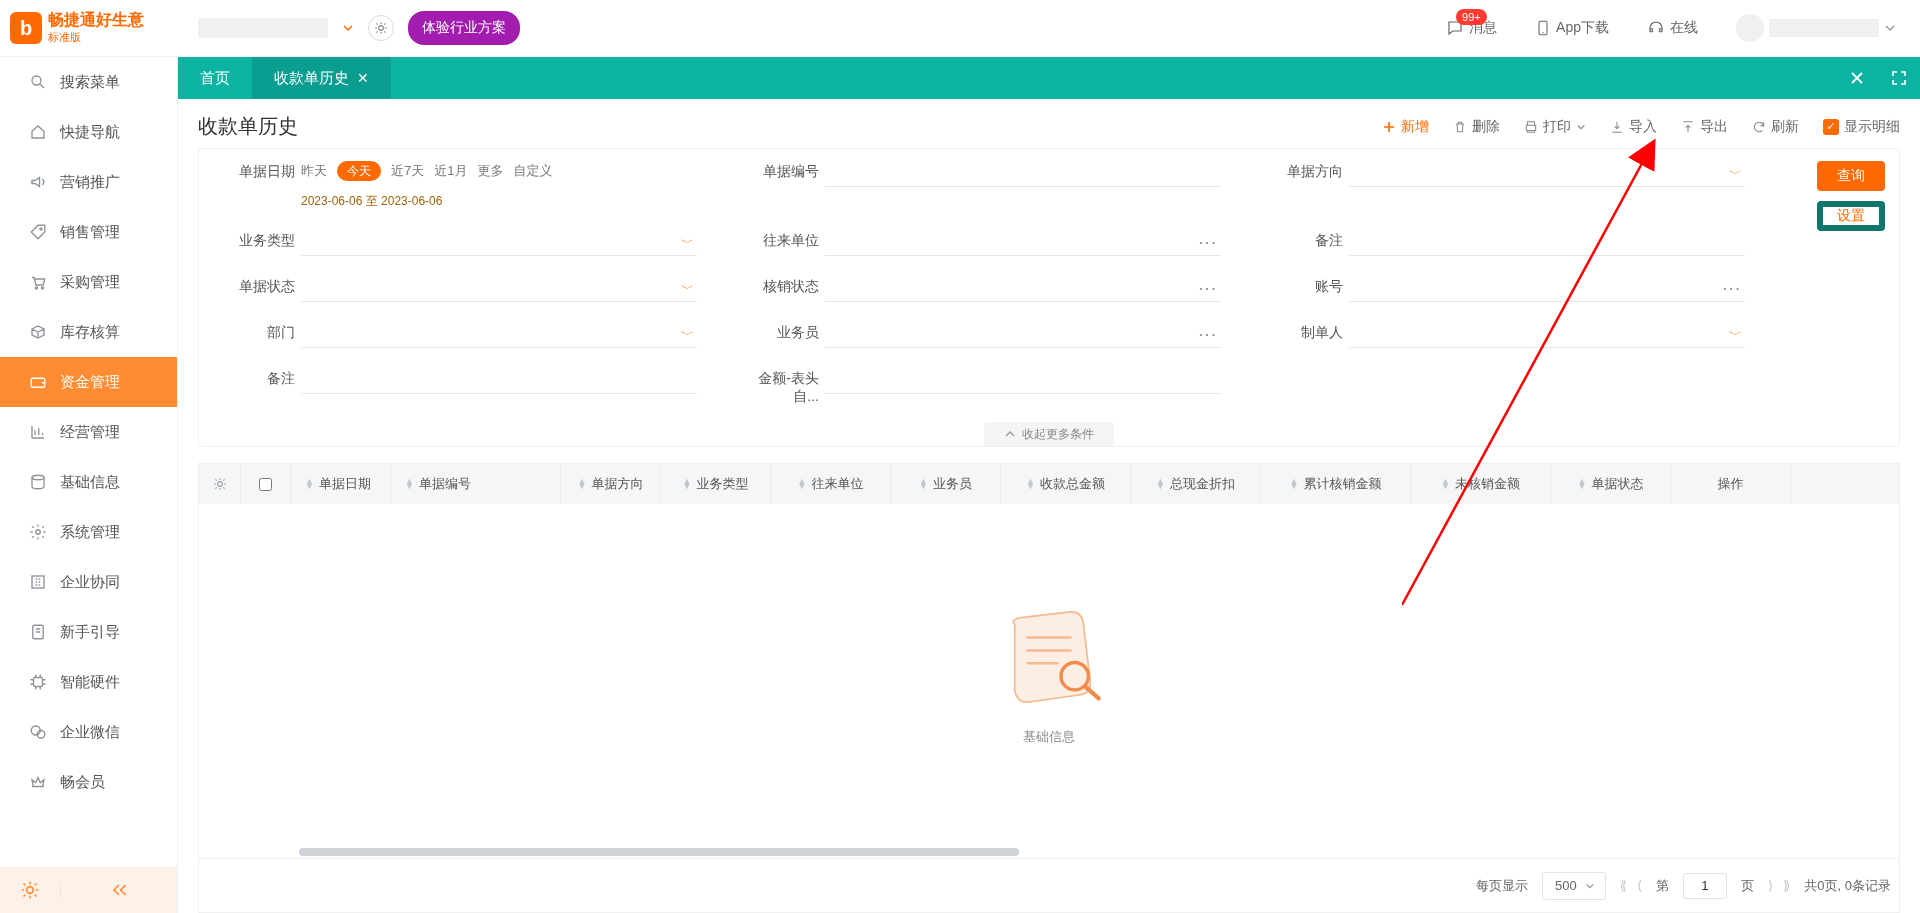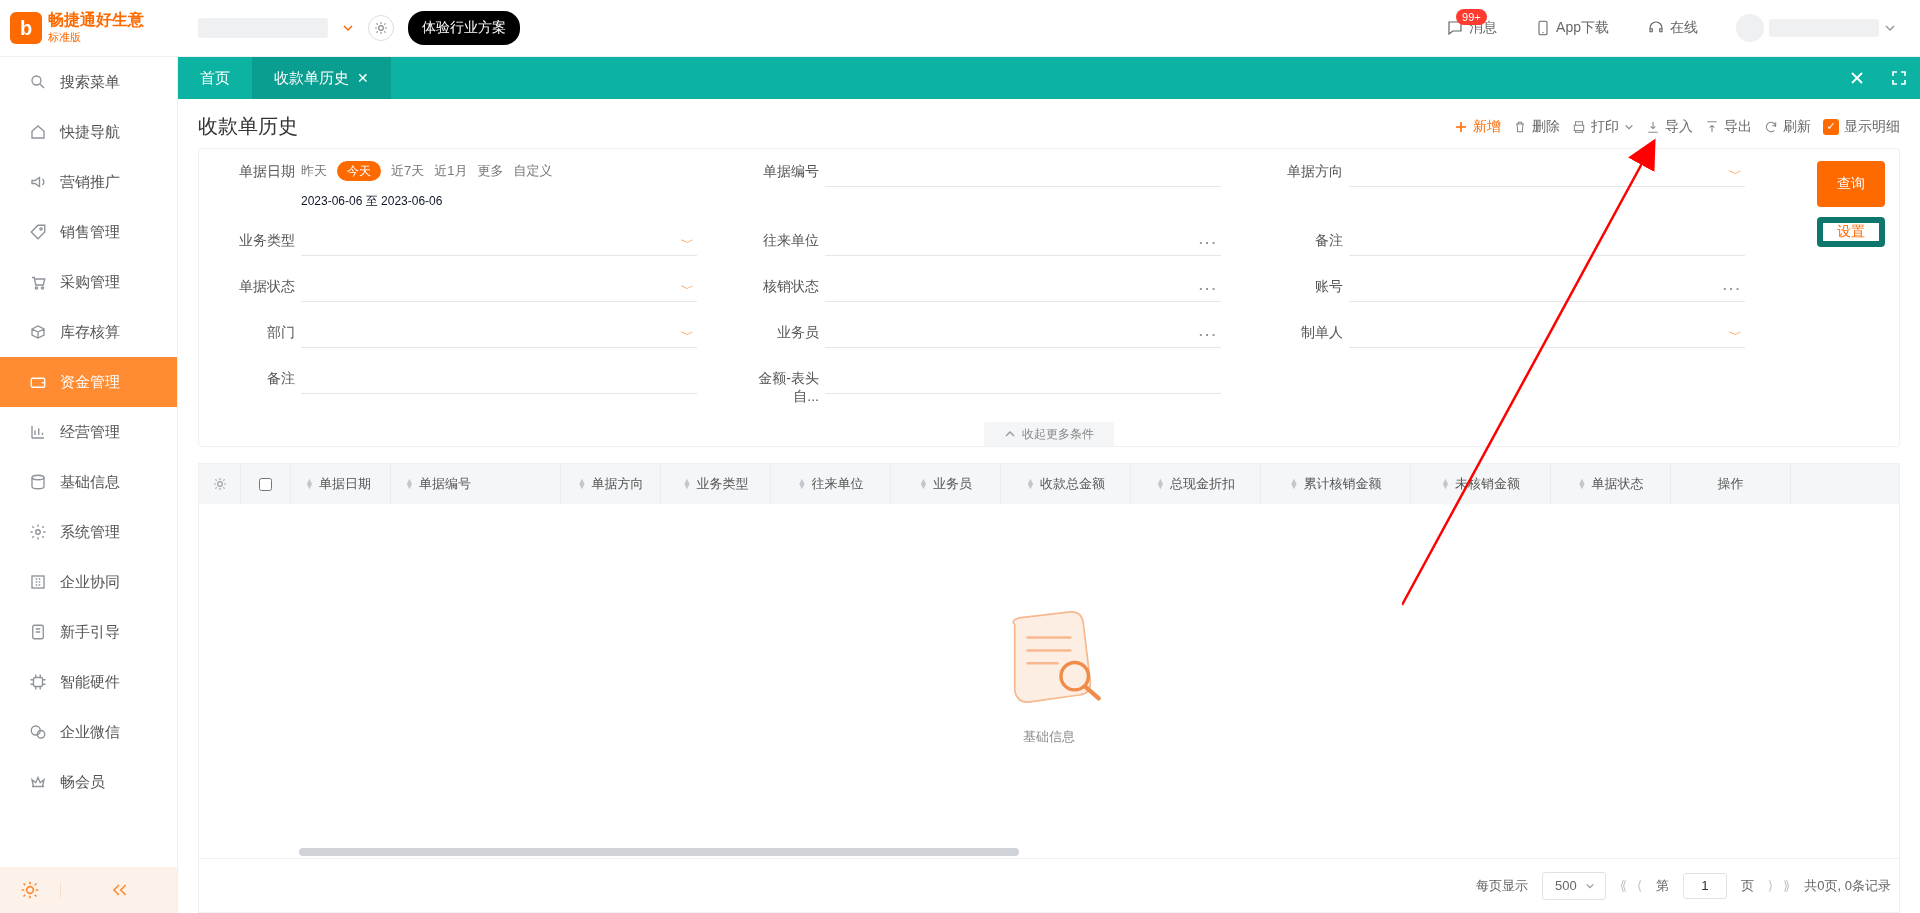--- a/index.html
+++ b/index.html
@@ -9,21 +9,21 @@
 
 .topbar { height: 57px; display: flex; align-items: center; padding: 0 24px 0 10px; border-bottom: 1px solid #eef0f2; }
 .logo-box { display: flex; align-items: center; width: 170px; gap: 6px; }
 .logo-icon { width: 32px; height: 32px; background: #ff6a00; border-radius: 6px; display:flex; align-items:center; justify-content:center; color:#fff; font-weight:bold; font-size:20px;}
 .logo-text { font-size: 16px; font-weight: 700; color: #ff6a00; line-height:1; }
 .logo-sub  { font-size: 11px; color: #ff6a00; margin-top:2px; }
 .org-sel { margin-left: 18px; display:flex; align-items:center; gap:14px; }
 .org-name-ph { width:130px; height:20px; background:#eef0f2; border-radius:3px; }
 .org-caret { color:#ff6a00; }
 .gear-circle { width:26px; height:26px; border:1px solid #d9dde1; border-radius:50%; display:flex; align-items:center; justify-content:center; }
-.try-btn { margin-left:14px; height:34px; padding:0 14px; background:#000000; color:#fff; border:none; border-radius:16px; font-size:14px; cursor:pointer;}
+.try-btn { margin-left:14px; height:34px; padding:0 14px; background:#a21caf; color:#fff; border:none; border-radius:16px; font-size:14px; cursor:pointer;}
 .top-right { margin-left:auto; display:flex; align-items:center; gap:38px; color:#666; font-size:14px; }
 .tr-item { display:flex; align-items:center; gap:5px; cursor:pointer; position:relative;}
 .badge { position:absolute; top:-10px; left:10px; background:#ff3b30; color:#fff; font-size:11px; padding:0 6px; border-radius:9px; min-width:28px; text-align:center; line-height:16px;}
 .avatar-ph { width:28px; height:28px; background:#eef0f2; border-radius:50%; }
 .user-name-ph { width:110px; height:18px; background:#eef0f2; border-radius:3px;}
 .caret-ph { width:12px; height:12px; }
 
 
 .layout { display:flex; height:calc(913px - 57px); }
 .sidebar { width:178px; background:#fff; border-right:1px solid #eef0f2; display:flex; flex-direction:column; }
@@ -38,39 +38,39 @@
 .main { flex:1; display:flex; flex-direction:column; background:#fff; }
 .tabbar { height:42px; background:#0cb3a3; display:flex; align-items:stretch; color:#fff; }
 .tab { padding:0 22px; display:flex; align-items:center; gap:8px; font-size:15px; cursor:pointer;}
 .tab.active { background:#0a9e90; }
 .tab .close { font-size:14px; }
 .tab-sp { flex:1; }
 .tab-btn { width:42px; display:flex; align-items:center; justify-content:center; cursor:pointer;}
 .content { flex:1; padding:14px 20px 0 20px; display:flex; flex-direction:column; overflow:hidden;}
 .page-head { display:flex; align-items:center; margin-bottom:8px; }
 .page-title { font-size:20px; color:#333; }
-.head-actions { margin-left:auto; display:flex; align-items:flex-start; gap:12px; font-size:14px; }
+.head-actions { margin-left:auto; display:flex; align-items:flex-start; gap:24px; font-size:14px; }
 .ha { display:flex; align-items:center; gap:5px; cursor:pointer; color:#666;}
 .ha.accent { color:#ff6a00;}
 .chk-orange { width:16px; height:16px; background:#ff6a00; border-radius:3px; display:inline-flex; align-items:center; justify-content:center; color:#fff; font-size:11px;}
 
 
 .filters { background:#fff; border:1px solid #eef0f2; border-radius:3px; padding:12px 14px 0 14px; position:relative;}
 .filters-grid { display:grid; grid-template-columns:repeat(3,1fr) 100px; column-gap:40px; row-gap:20px; }
 .ff { display:flex; align-items:flex-start; gap:6px; }
 .ff-label { width:82px; text-align:right; color:#555; font-size:14px; padding-top:2px;}
 .ff-ctl { flex:1; min-height:26px; border-bottom:1px solid #e3e6ea; display:flex; align-items:center; justify-content:flex-end; padding-right:3px;}
 .ff-ctl.noborder { border-bottom:none; justify-content:flex-start;}
 .date-row { display:flex; flex-wrap:wrap; align-items:center; gap:10px; font-size:13px; color:#777;}
 .date-row .today { background:#ff6a00; color:#fff; border-radius:10px; padding:0 10px; line-height:20px; font-size:12px;}
-.date-row .sub { width:100%; color:#0f172a; font-size:12px; margin-top:2px;}
+.date-row .sub { width:100%; color:#a16207; font-size:12px; margin-top:2px;}
 .caret-dn { color:#ff8c33; }
 .dots { color:#8e9299; letter-spacing:2px; font-weight:bold; line-height:1;}
 .side-btns { display:flex; flex-direction:column; gap:10px; align-items:flex-end;}
-.btn-qry { width:68px; height:46px; background:#ff6a00; border:none; color:#fff; border-radius:4px; font-size:14px; cursor:pointer;}
+.btn-qry { width:68px; height:30px; background:#ff6a00; border:none; color:#fff; border-radius:4px; font-size:14px; cursor:pointer;}
 .btn-set { width:68px; height:30px; background:#fff; border:6px solid #0f766e; color:#ff6a00; border-radius:4px; font-size:14px; cursor:pointer;}
 .collapse-bar { margin:16px auto 0; width:130px; height:24px; background:#f4f5f7; border-radius:3px 3px 0 0; display:flex; align-items:center; justify-content:center; gap:6px; color:#888; font-size:12px; cursor:pointer;}
 
 
 .tbl-wrap { margin-top:16px; border:1px solid #eef0f2; flex:1; display:flex; flex-direction:column; overflow:hidden; min-height:300px;}
 .tbl-head { display:flex; background:#f5f6f8; height:40px; align-items:stretch;}
 .th { display:flex; align-items:center; justify-content:center; gap:5px; border-right:1px solid #eaecef; padding:0 6px; font-size:13px; color:#555;}
 .th.left { justify-content:flex-start; padding-left:14px;}
 .sort { display:flex; flex-direction:column; line-height:5px; color:#c3c7cc; font-size:9px;}
 .gear-ic { color:#9aa0a6;}

